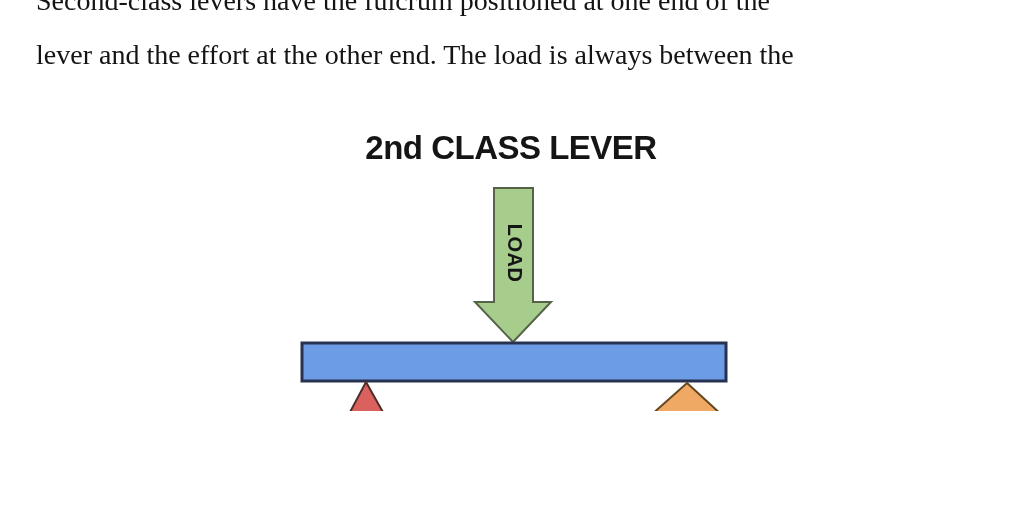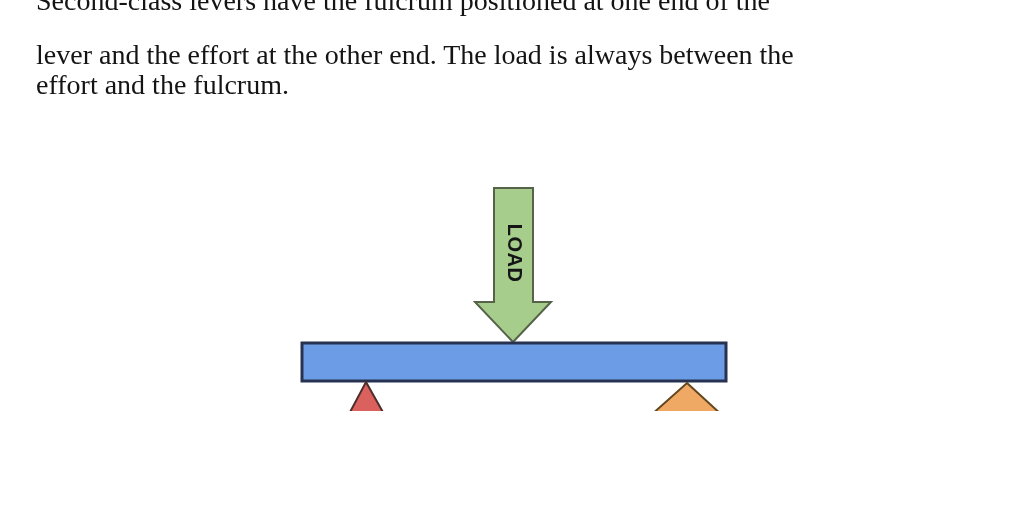--- a/index.html
+++ b/index.html
@@ -67,22 +67,22 @@
     white-space: nowrap;
   }
 </style>
 </head>
 <body>
 
 <div class="page">
 
   <div class="para-line l1">Second-class levers have the fulcrum positioned at one end of the</div>
   <div class="para-line l2">lever and the effort at the other end. The load is always between the</div>
-  <div class="para-line l3">effort and the fulcrum.</div>
 
+  <div class="fig-title">2nd CLASS LEVER</div>
 
   <svg class="shape svg-load" width="82" height="160">
     <polygon points="22,3 61,3 61,117 79,117 41,157 3,117 22,117" stroke-width="2" stroke-linejoin="miter" fill="#a6cd8c" stroke="#566349"></polygon>
   </svg>
   <div class="rot-label load-label">LOAD</div>
 
   <svg class="shape svg-bar" width="428" height="42">
     <rect x="2" y="2" width="424" height="38" stroke-width="3" fill="#6c9ce6" stroke="#263250"></rect>
   </svg>
 

